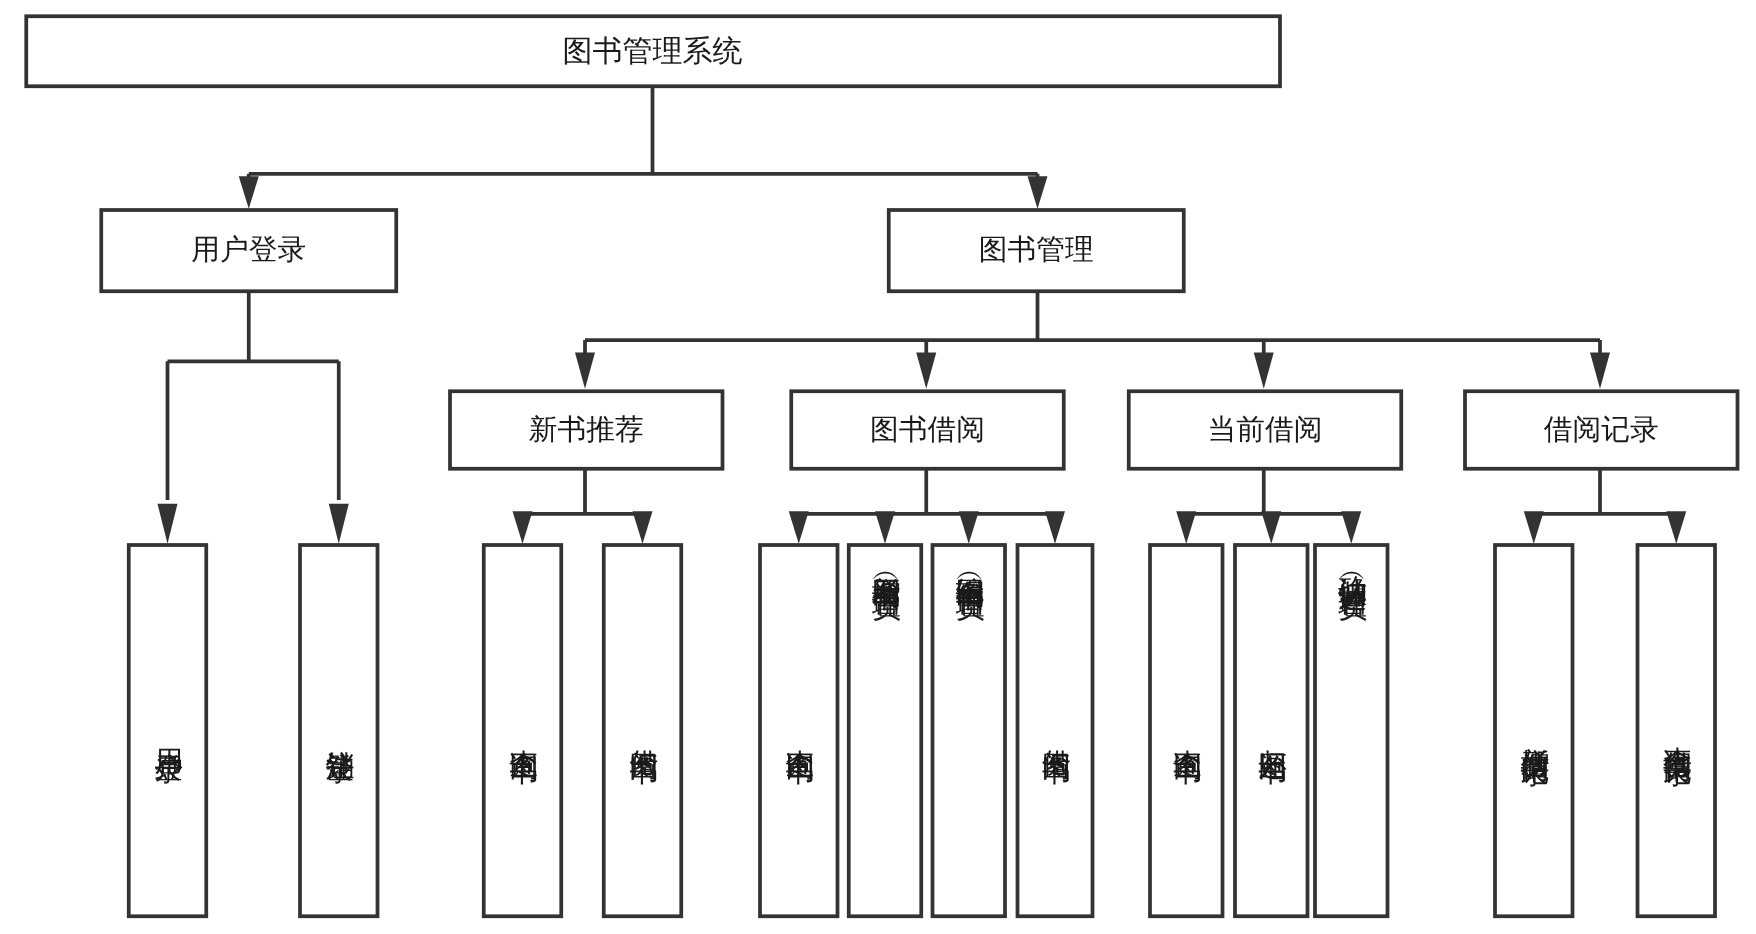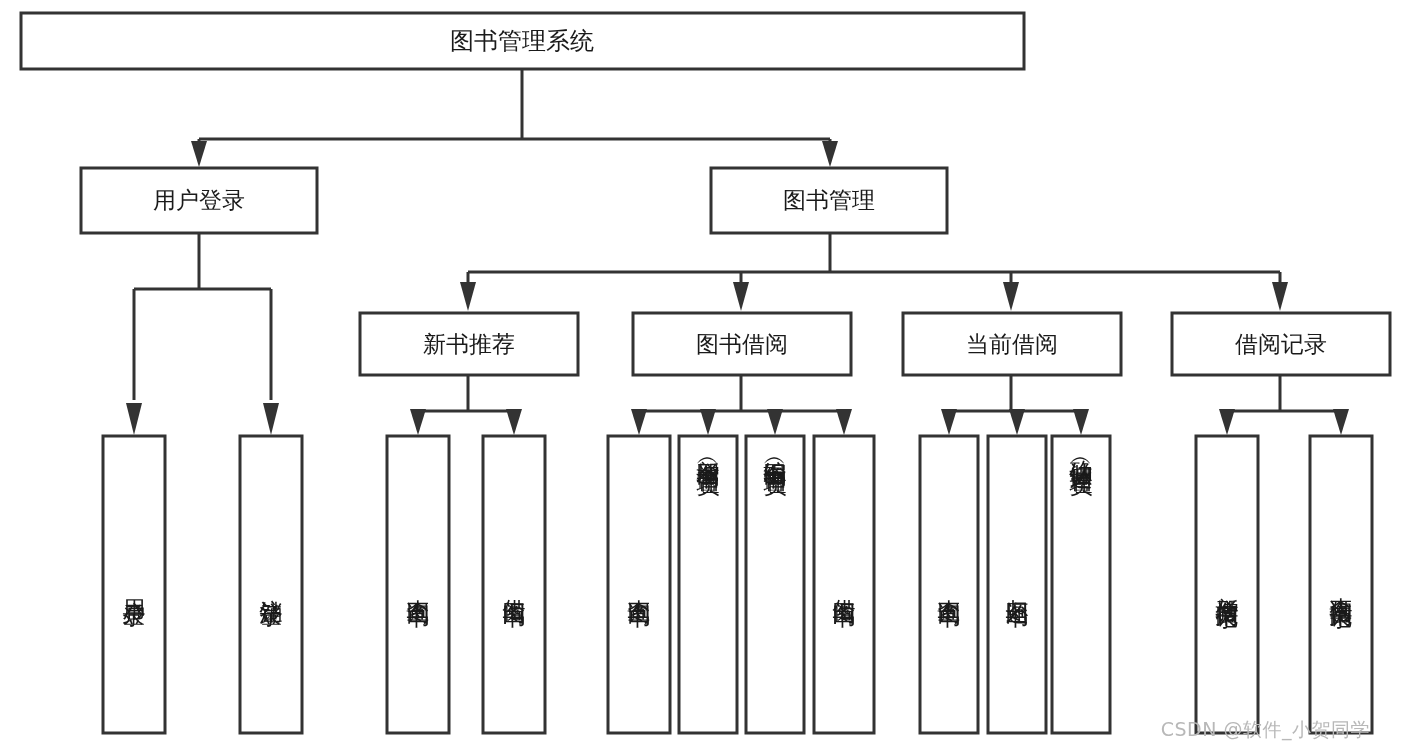--- a/index.html
+++ b/index.html
@@ -240,15 +240,14 @@
   <div class="leaf-label-wrap" style="left:1052px; top:442px; width:58px; height:297px; align-items:flex-start;">
     <span class="leaf-label">确认归还（管理员）</span>
   </div>
   <div class="leaf-label-wrap" style="left:1196px; top:436px; width:62px; height:297px;">
     <span class="leaf-label">新增借阅记录</span>
   </div>
   <div class="leaf-label-wrap" style="left:1310px; top:436px; width:62px; height:297px;">
     <span class="leaf-label">查询借阅记录</span>
   </div>
 
-  <div class="watermark">CSDN @软件_小贺同学</div>
 
 </div>
 
 </body></html>

